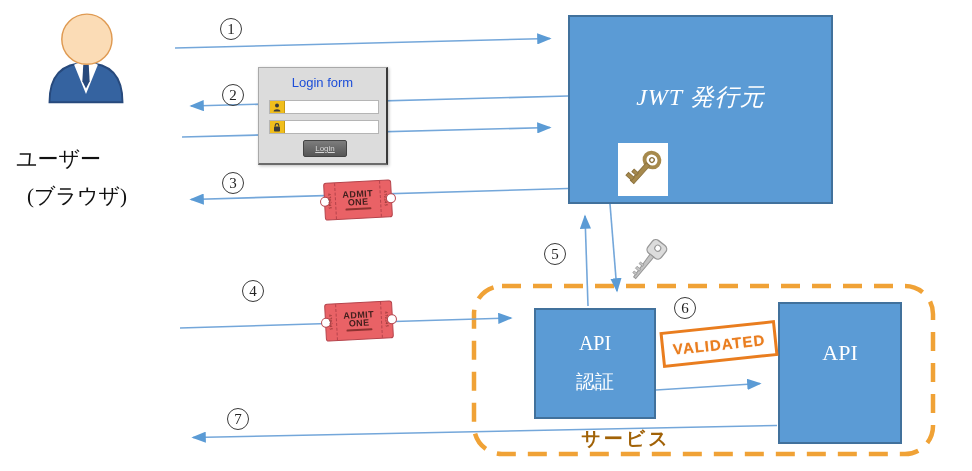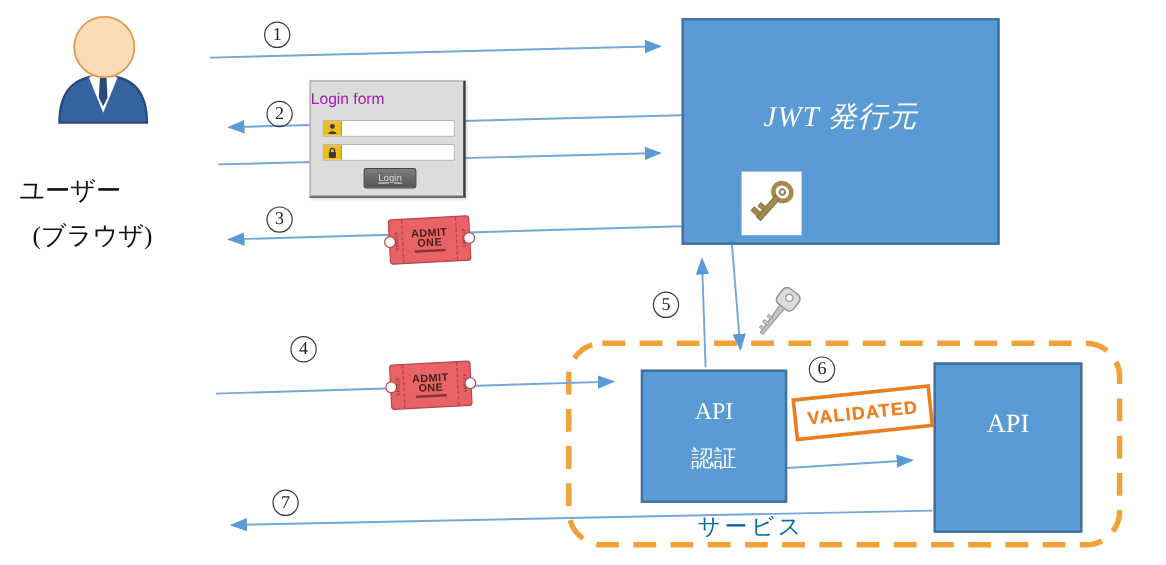--- a/index.html
+++ b/index.html
@@ -16,22 +16,22 @@
   .apiauth-box{left:534px;top:308px;width:122px;height:111px;font-size:20px;}
   .apiauth-box .l1{margin-top:22px;}
   .apiauth-box .l2{margin-top:14px;font-size:19px;text-align:center;}
   .api-box{left:778px;top:302px;width:124px;height:142px;font-size:22px;}
   .api-box .boxlabel{margin-top:36px;}
 
   .key-chip{position:absolute;left:48px;top:126px;width:50px;height:53px;background:#fff;
             display:flex;align-items:center;justify-content:center;}
 
   
-  .service-label{left:566px;top:426px;width:120px;text-align:center;color:#0369a1;
-                 font-size:19px;font-weight:normal;letter-spacing:3px;z-index:2;}
+  .service-label{left:566px;top:426px;width:120px;text-align:center;color:#a16207;
+                 font-size:19px;font-weight:bold;letter-spacing:3px;z-index:2;}
 
   
   .stamp{left:661px;top:326px;width:110px;height:30px;z-index:3;
          transform:rotate(-6deg);border:3px solid #E8740F;color:#E8740F;
          font-family:"Liberation Sans","DejaVu Sans",sans-serif;font-weight:800;
          font-size:15px;letter-spacing:1px;display:flex;align-items:center;justify-content:center;
          text-shadow:0 0 1px rgba(232,116,15,.6);opacity:.93;}
 
   
   .ticket{position:absolute;width:68px;height:38px;background:#E96266;border:1px solid #B5444C;
@@ -49,21 +49,21 @@
   .serial{writing-mode:vertical-rl;font-size:5px;color:#7B2B28;letter-spacing:.5px;transform:scale(.8);}
   .tk-center{flex:1;display:flex;flex-direction:column;align-items:center;justify-content:center;}
   .tk-word{font-weight:800;font-size:9px;line-height:8px;color:#43201E;letter-spacing:.4px;}
   .tk-bar{width:26px;height:2px;border-radius:1px;background:#8C3230;margin-top:2px;}
 
   
   .login-form{left:258px;top:67px;width:130px;height:98px;background:#DCDCDC;
               border:1px solid #A9A9A9;border-right:2px solid #3A3A3A;border-bottom:2px solid #6b6b6b;
               box-shadow:1px 1px 3px rgba(0,0,0,.25);z-index:3;box-sizing:border-box;
               font-family:"Liberation Sans","DejaVu Sans",sans-serif;}
-  .lf-title{color:#a21caf;font-size:13px;margin-top:7px;font-weight:400;}
+  .lf-title{text-align:center;color:#1d4ed8;font-size:13px;margin-top:7px;font-weight:400;}
   .lf-row{position:absolute;left:10px;width:110px;height:14px;display:flex;
           border:1px solid #B5B5B5;background:#fff;box-sizing:border-box;}
   .lf-row1{top:32px;} .lf-row2{top:52px;}
   .lf-ico{width:14px;height:100%;background:#F0BE1C;border-right:1px solid #C89A10;
           display:flex;align-items:center;justify-content:center;}
   .lf-input{flex:1;background:#fff;}
   .lf-btn{position:absolute;left:44px;top:72px;width:42px;height:15px;
           background:linear-gradient(#7d7d7d,#565656);border:1px solid #444;border-radius:2px;
           color:#D8D8D8;font-size:8px;display:flex;align-items:center;justify-content:center;text-decoration:underline;}
 

